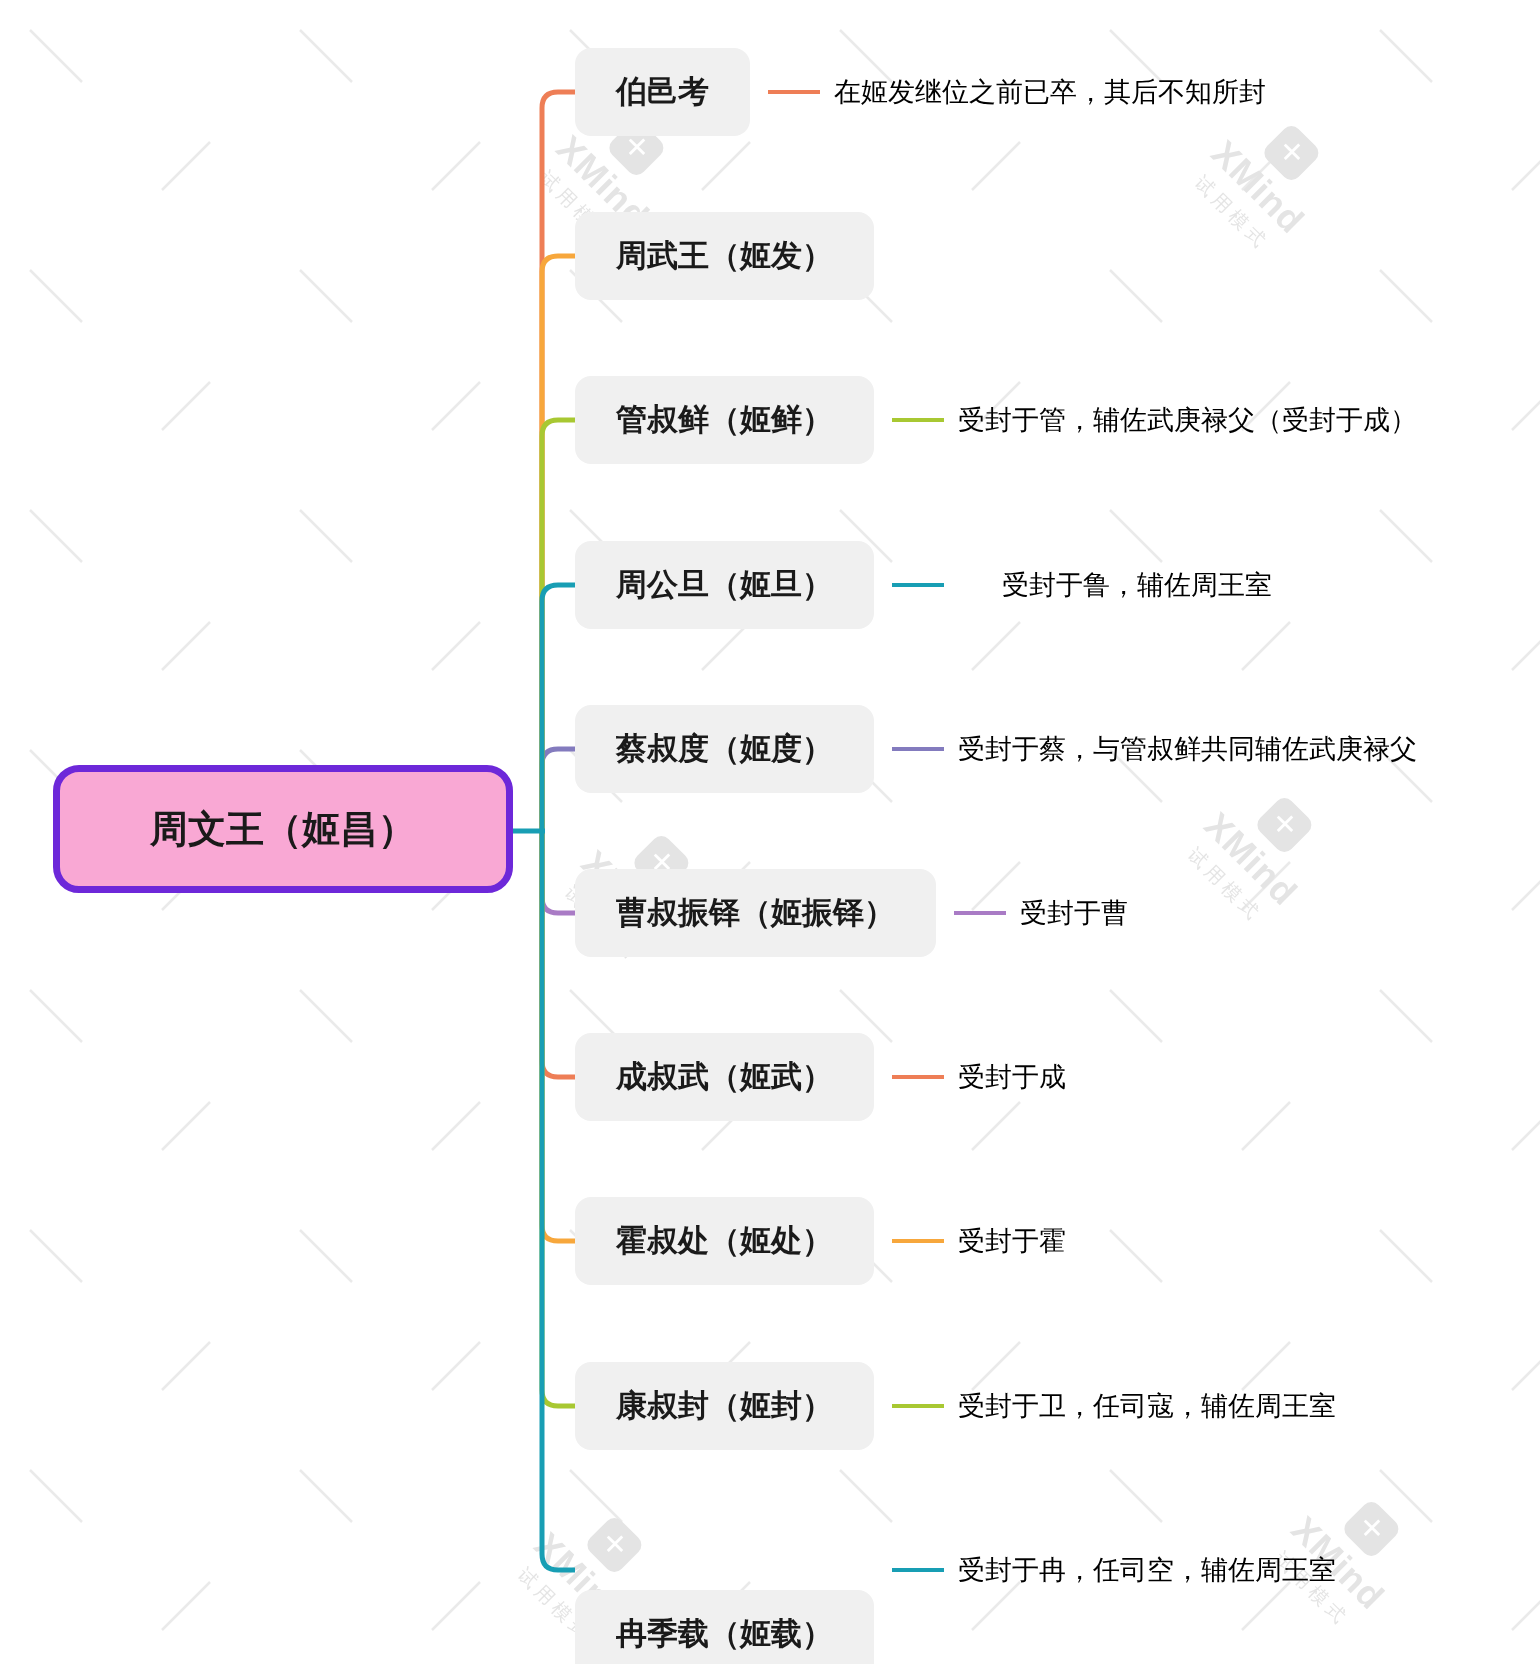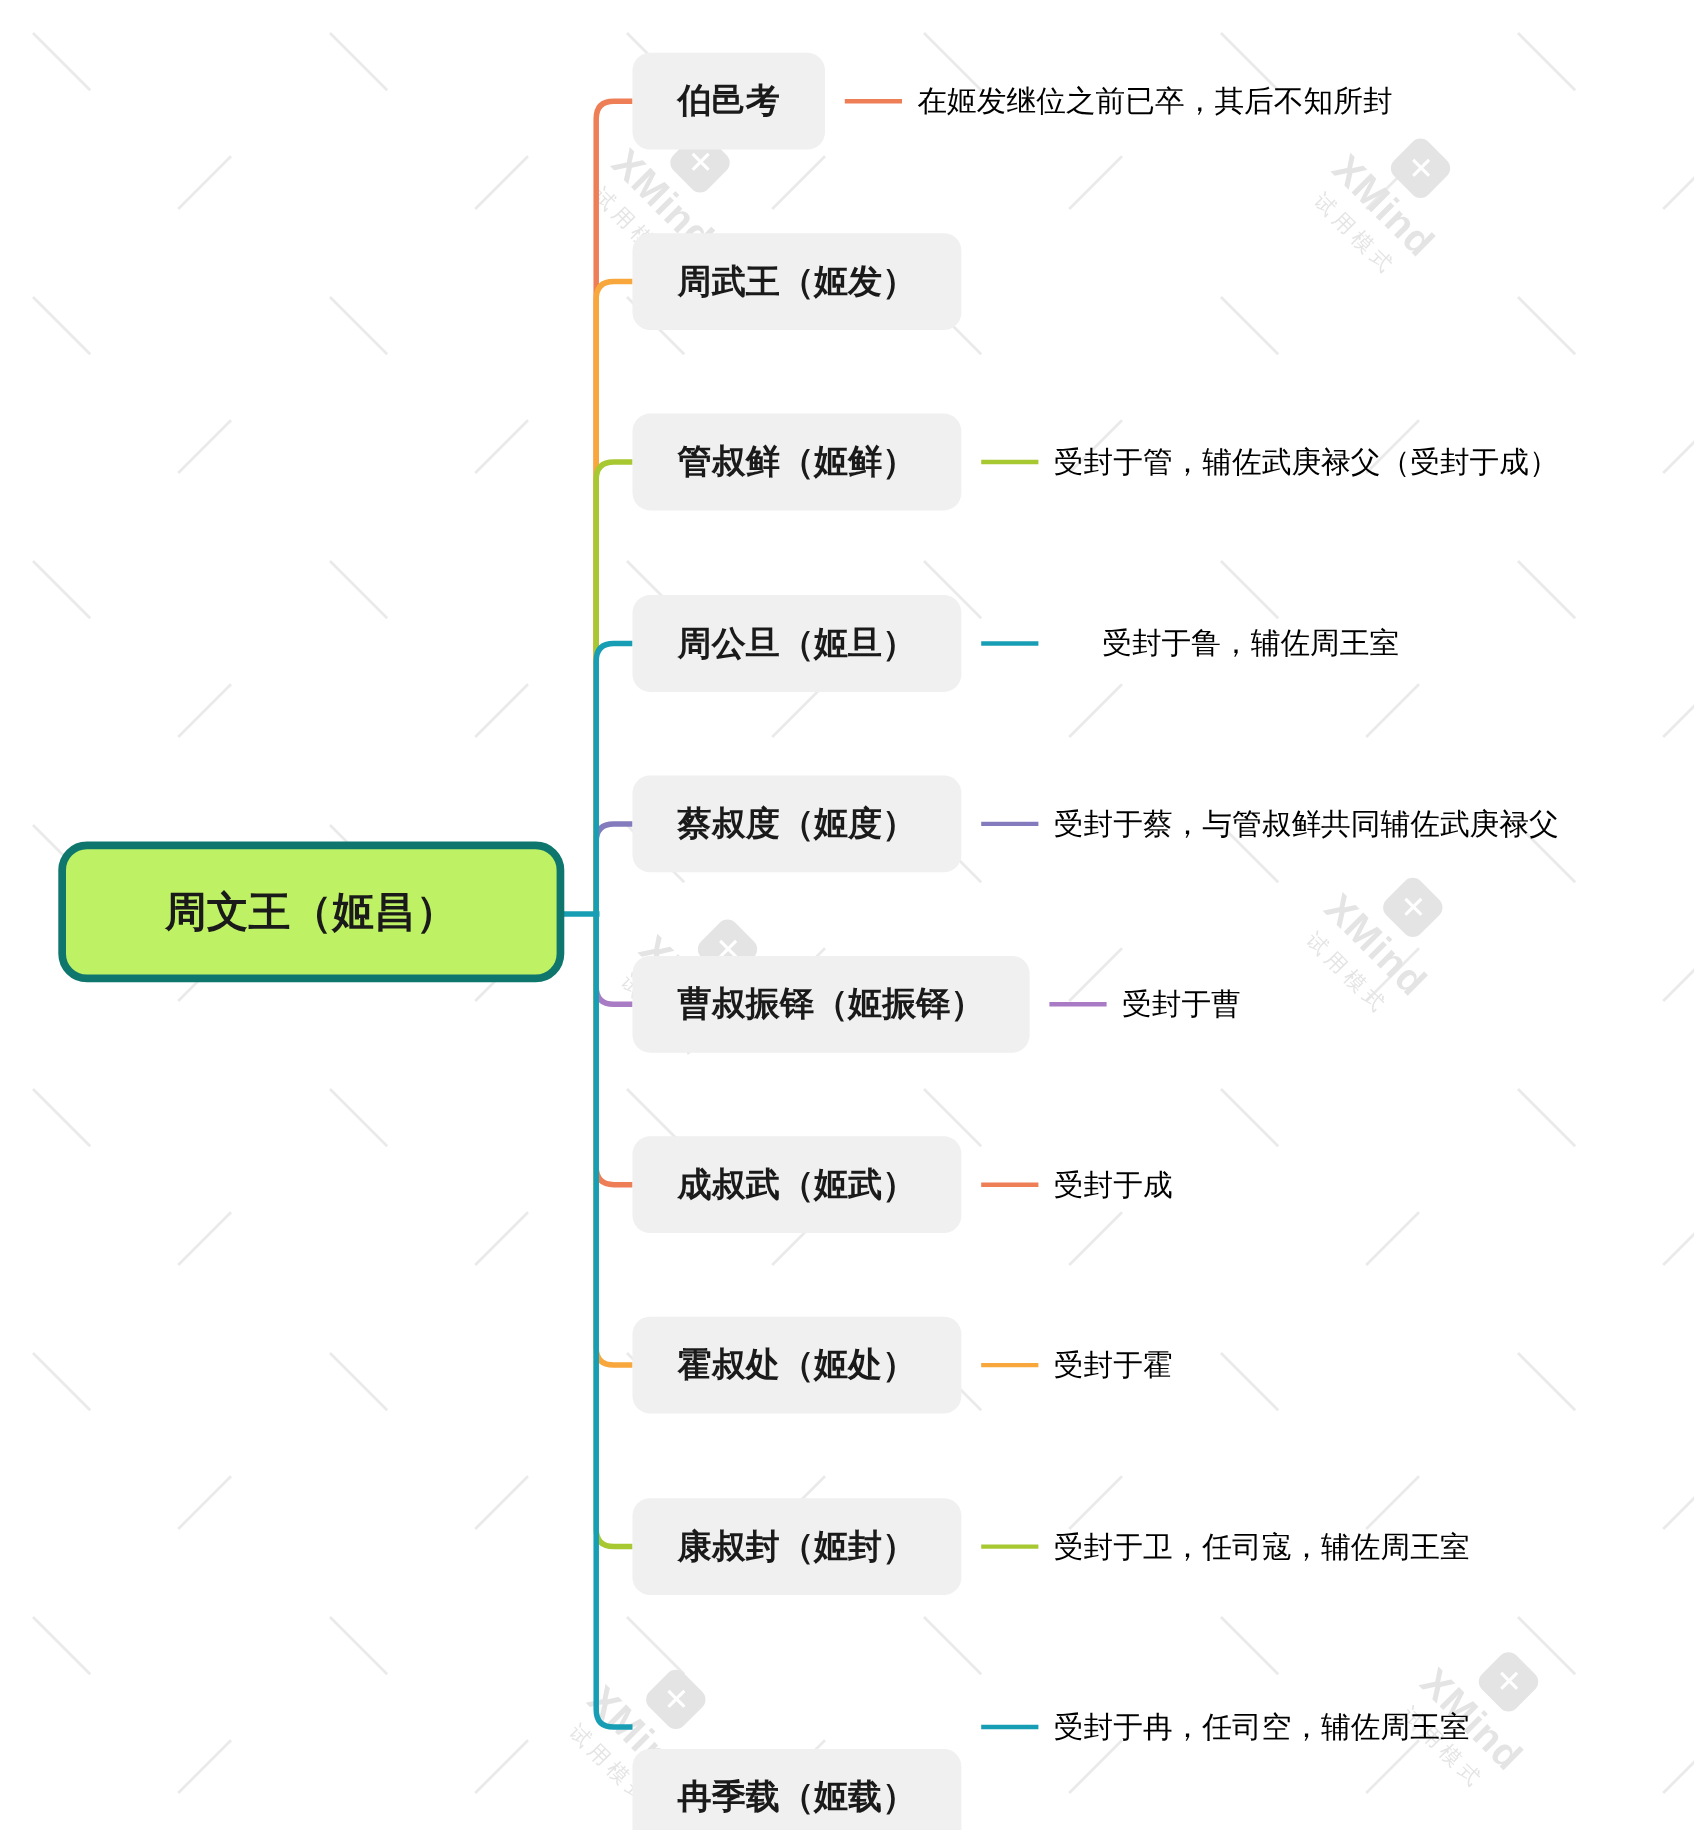--- a/index.html
+++ b/index.html
@@ -22,21 +22,21 @@
   .wm-mode{font-size:19px;letter-spacing:5px;margin-top:4px;}
   #connector-svg{position:absolute;left:0;top:0;z-index:2;}
   .topic-node{
     position:absolute;z-index:4;transform:translateY(-50%);
     background:#f0f0f0;border-radius:16px;height:88px;
     display:flex;align-items:center;padding:0 41px;white-space:nowrap;
     font-size:31px;font-weight:600;color:#1a1a1a;cursor:pointer;
   }
   #root-node{
     position:absolute;z-index:4;left:53px;top:765px;width:460px;height:128px;
-    background:#bef264;border:7px solid #0f766e;border-radius:26px;box-sizing:border-box;
+    background:#f9a8d4;border:7px solid #6d28d9;border-radius:26px;box-sizing:border-box;
     display:flex;align-items:center;justify-content:center;white-space:nowrap;
     font-size:38px;font-weight:700;color:#1a1a1a;cursor:pointer;text-align:right;
   }
   .note-text{
     position:absolute;z-index:3;transform:translateY(-50%);
     font-size:27px;font-weight:500;color:#000000;white-space:nowrap;cursor:pointer;
   }
 </style>
 </head>
 <body>

